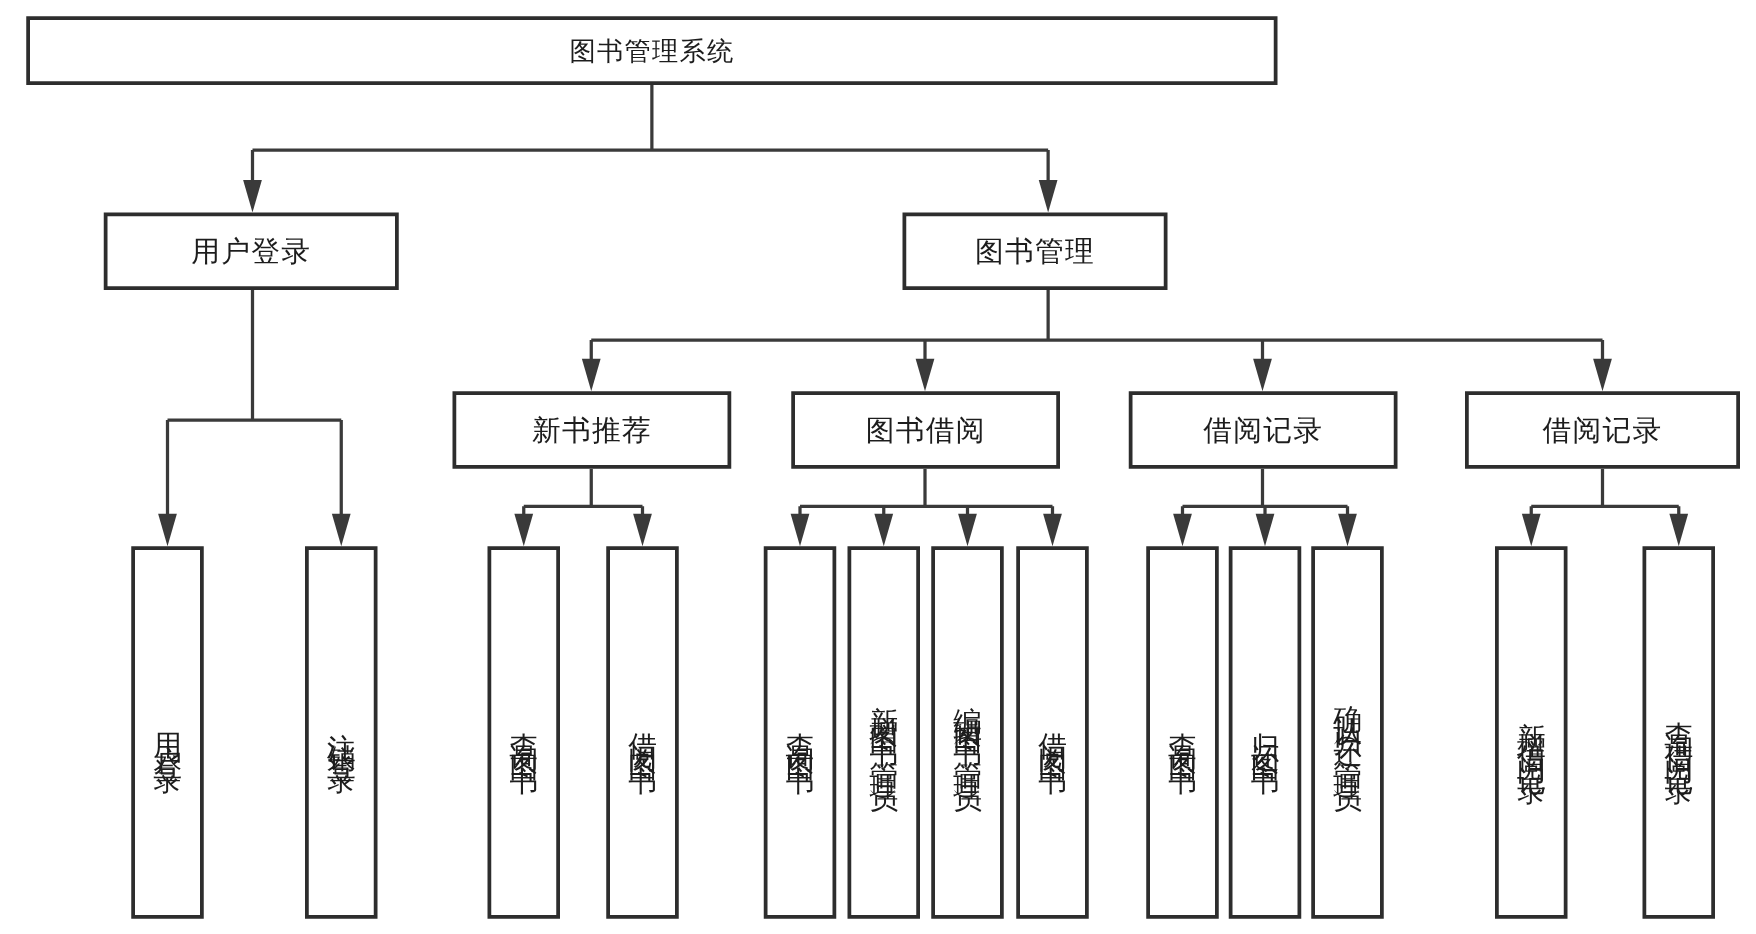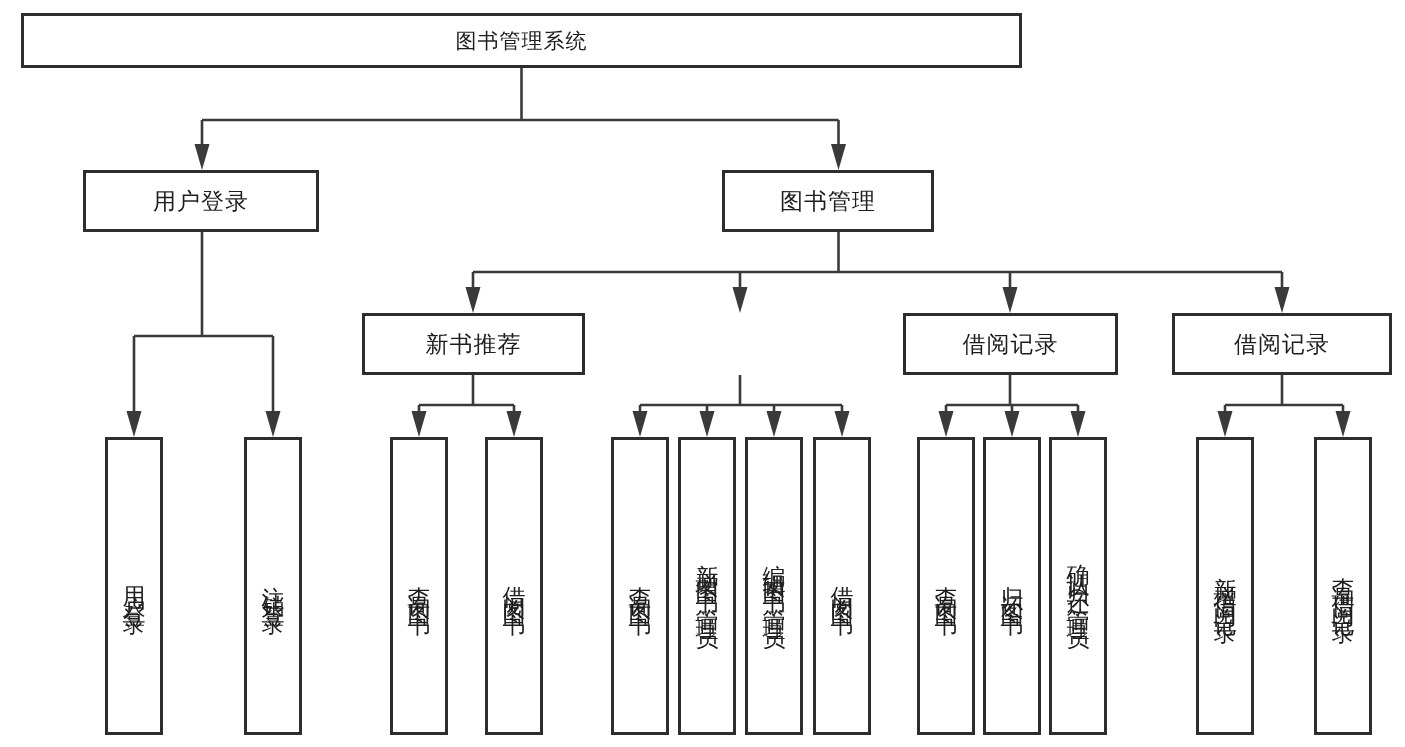--- a/index.html
+++ b/index.html
@@ -163,20 +163,23 @@
   <div class="node node-h node-l2" style="left:83px; width:236px;">
     <span>用户登录</span>
   </div>
   <div class="node node-h node-l2" style="left:722px; width:212px;">
     <span>图书管理</span>
   </div>
 
   <div class="node node-h node-l3" style="left:362px; width:223px;">
     <span>新书推荐</span>
   </div>
+  <div class="node node-h node-l3" style="left:633px; width:215px;">
+    <span>图书借阅</span>
+  </div>
   <div class="node node-h node-l3" style="left:903px; width:215px;">
     <span>借阅记录</span>
   </div>
   <div class="node node-h node-l3" style="left:1172px; width:220px;">
     <span>借阅记录</span>
   </div>
 
   <div class="node leaf" style="left:105px;">
     <span class="leaf-label">用户登录</span>
   </div>

